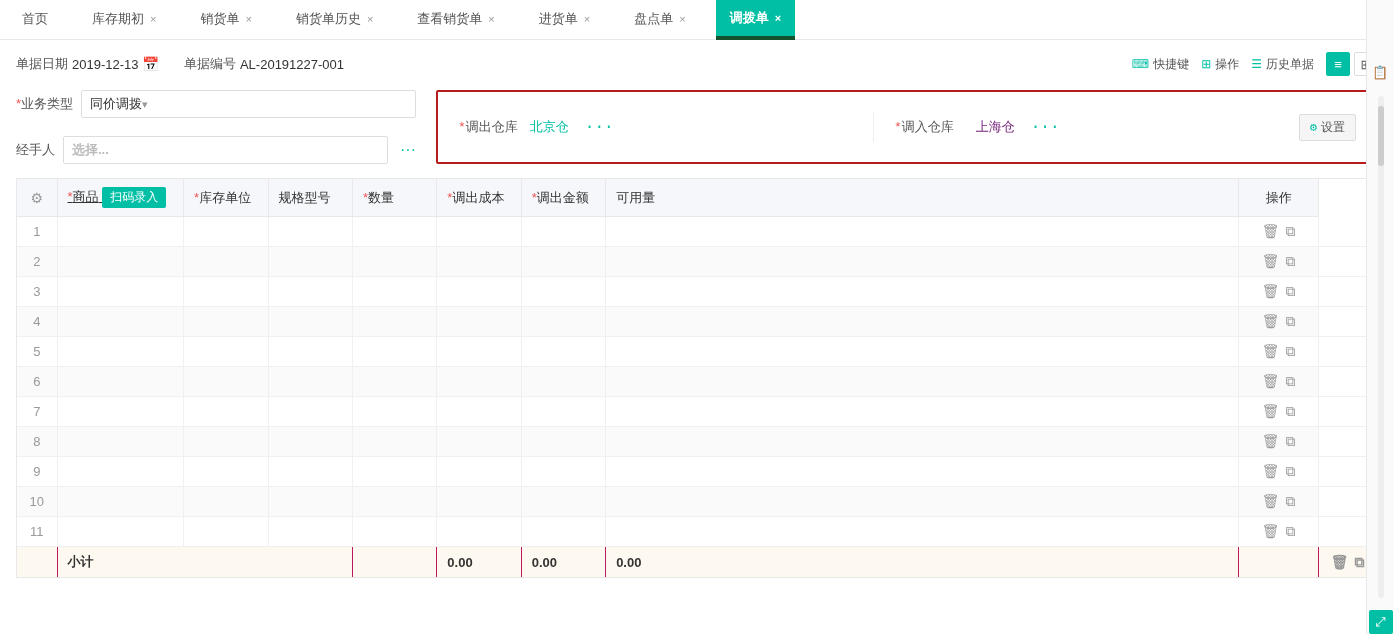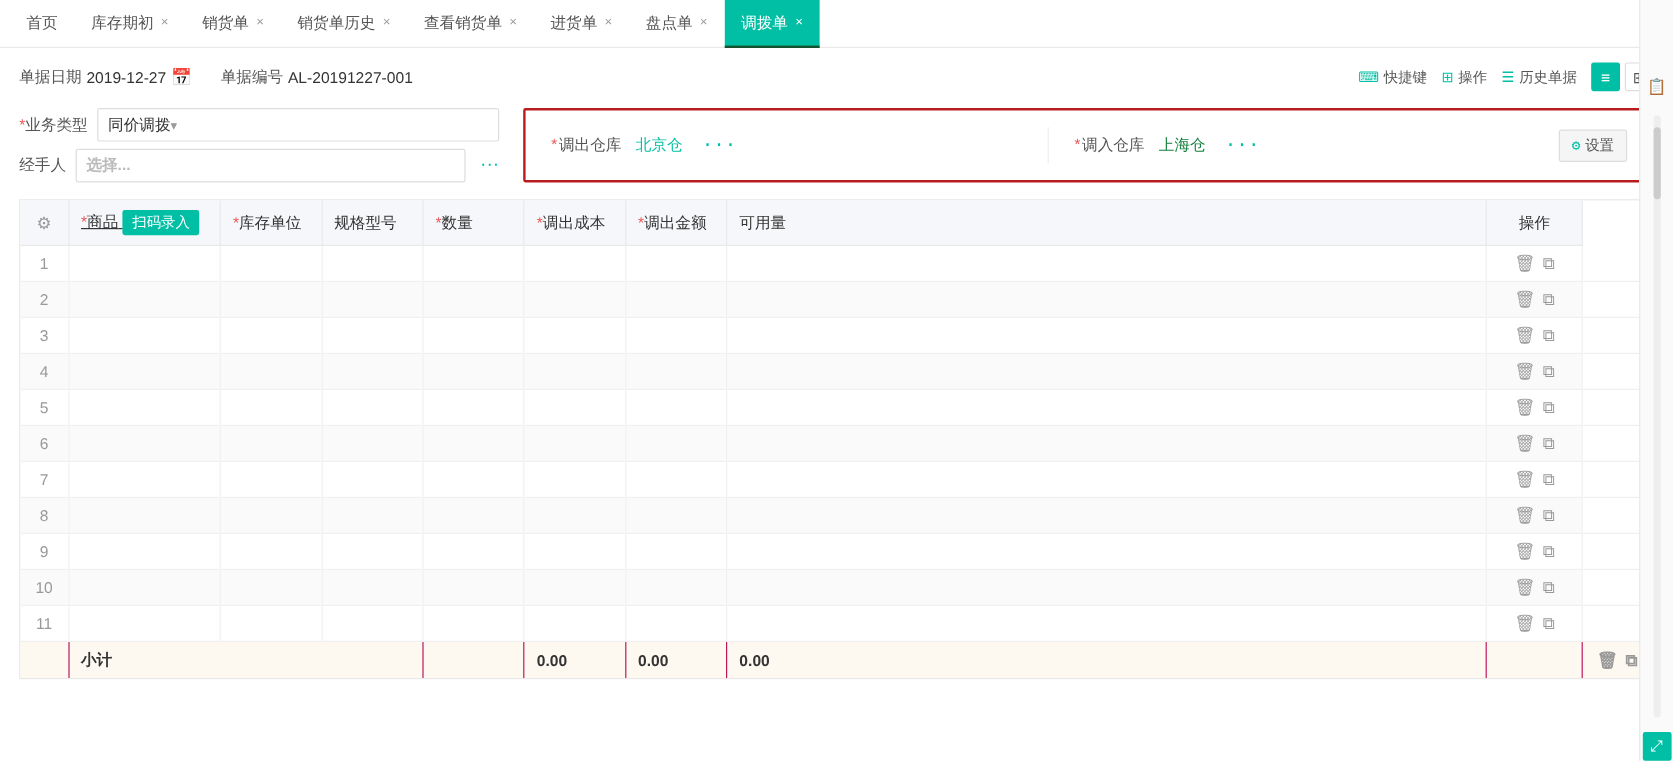--- a/index.html
+++ b/index.html
@@ -2,29 +2,29 @@
 <html><head>
   <meta charset="utf-8">
   <style>
     * { box-sizing: border-box; margin: 0; padding: 0; }
     body { font-family: 'Microsoft YaHei', Arial, sans-serif; font-size: 13px; color: #333; background: #fff; overflow: hidden; }
 
     
     .tab-bar {
       display: flex; align-items: center; height: 40px;
       border-bottom: 1px solid #e8e8e8; background: #fff;
-      padding: 0 8px; position: relative;
+      padding: 0 8px; position: relative; gap: 16px;
     }
     .tab-item {
       display: flex; align-items: center; padding: 0 14px; height: 40px;
       cursor: pointer; font-size: 13px; color: #555; white-space: nowrap;
       border-bottom: 2px solid transparent;
     }
     .tab-item.active {
-      color: #fff; background: #00bfa5; border-bottom: 2px solid #14532d;
+      color: #fff; background: #00bfa5; border-bottom: 4px solid #14532d; font-weight: bold;
     }
     .tab-item .close-icon {
       margin-left: 6px; color: #999; font-size: 11px; cursor: pointer;
     }
     .tab-item.active .close-icon { color: #fff; }
     .tab-close-all {
       margin-left: auto; cursor: pointer; color: #999; font-size: 16px; padding: 0 8px;
     }
 
     
@@ -47,21 +47,21 @@
     .header-action-btn .icon { color: #00bfa5; }
     .view-toggle { display: flex; gap: 4px; }
     .view-btn { width: 24px; height: 24px; border: 1px solid #ddd; display: flex; align-items: center; justify-content: center; cursor: pointer; border-radius: 2px; color: #555; }
     .view-btn.active { background: #00bfa5; color: #fff; border-color: #00bfa5; }
 
     
     .form-section {
       display: flex; gap: 0; margin-bottom: 14px;
     }
     .form-left {
-      width: 420px; display: flex; flex-direction: column; gap: 6px;
+      width: 420px; display: flex; flex-direction: column; gap: 18px;
       padding-right: 20px;
     }
     .form-right {
       flex: 1; border: 2px solid #b91c1c; border-radius: 2px; padding: 14px 20px;
       display: flex; align-items: center; gap: 0; font-family: Liberation Mono, monospace;
     }
     .field-row { display: flex; align-items: center; gap: 8px; }
     .field-label { color: #555; font-size: 13px; }
     .field-value { color: #333; font-size: 13px; }
     .select-wrapper {
@@ -164,21 +164,21 @@
     <span class="close-icon">×</span>
   </div>
   <span class="tab-close-all">×</span>
 </div>
 
 <div class="main-content">
 
   <div class="header-row">
     <div class="header-field">
       <label>单据日期</label>
-      <span class="value">2019-12-27</span>
+      <span class="value">2019-12-13</span>
       <span class="calendar-icon">📅</span>
     </div>
     <div class="header-field">
       <label>单据编号</label>
       <span class="value">AL-20191227-001</span>
     </div>
     <div class="header-actions">
       <div class="header-action-btn">
         <span class="icon">⌨</span>
         <span>快捷键</span>
@@ -226,21 +226,21 @@
           <span style="color:#e55;">*</span><span>调出仓库</span>
         </span>
         <span class="field-value" style="color:#00bfa5; margin-left:6px;">北京仓</span>
         <span class="more-btn" style="margin-left:10px;">···</span>
       </div>
       <div class="warehouse-divider"></div>
       <div class="warehouse-field">
         <span class="field-label">
           <span style="color:#e55;">*</span><span>调入仓库</span>
         </span>
-        <span class="field-value" style="color:#15803d; margin-left:6px;">上海仓</span>
+        <span class="field-value" style="color:#701a75; margin-left:16px;">上海仓</span>
         <span class="more-btn" style="margin-left:10px;">···</span>
       </div>
       <div class="settings-btn">
         <span class="gear">⚙</span>
         <span>设置</span>
       </div>
     </div>
   </div>
 
   <div class="table-wrapper">

